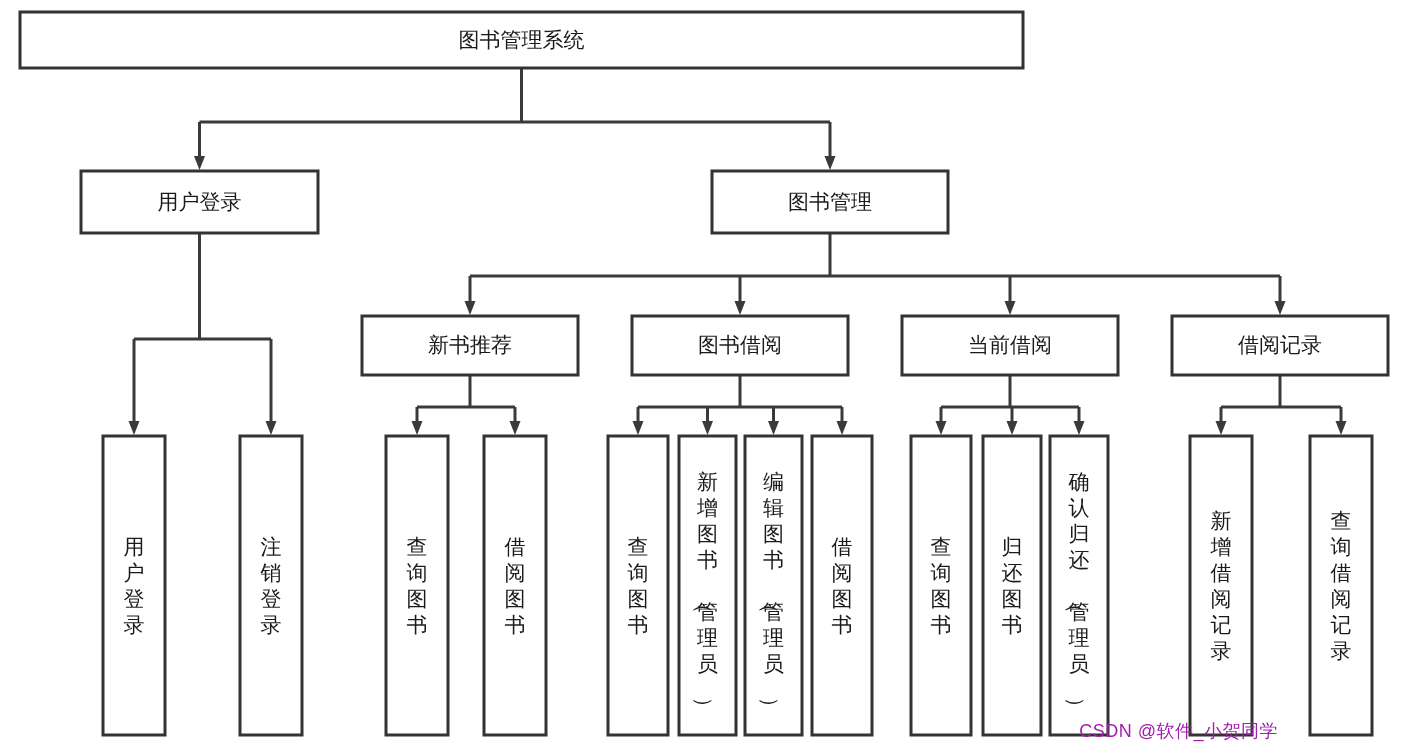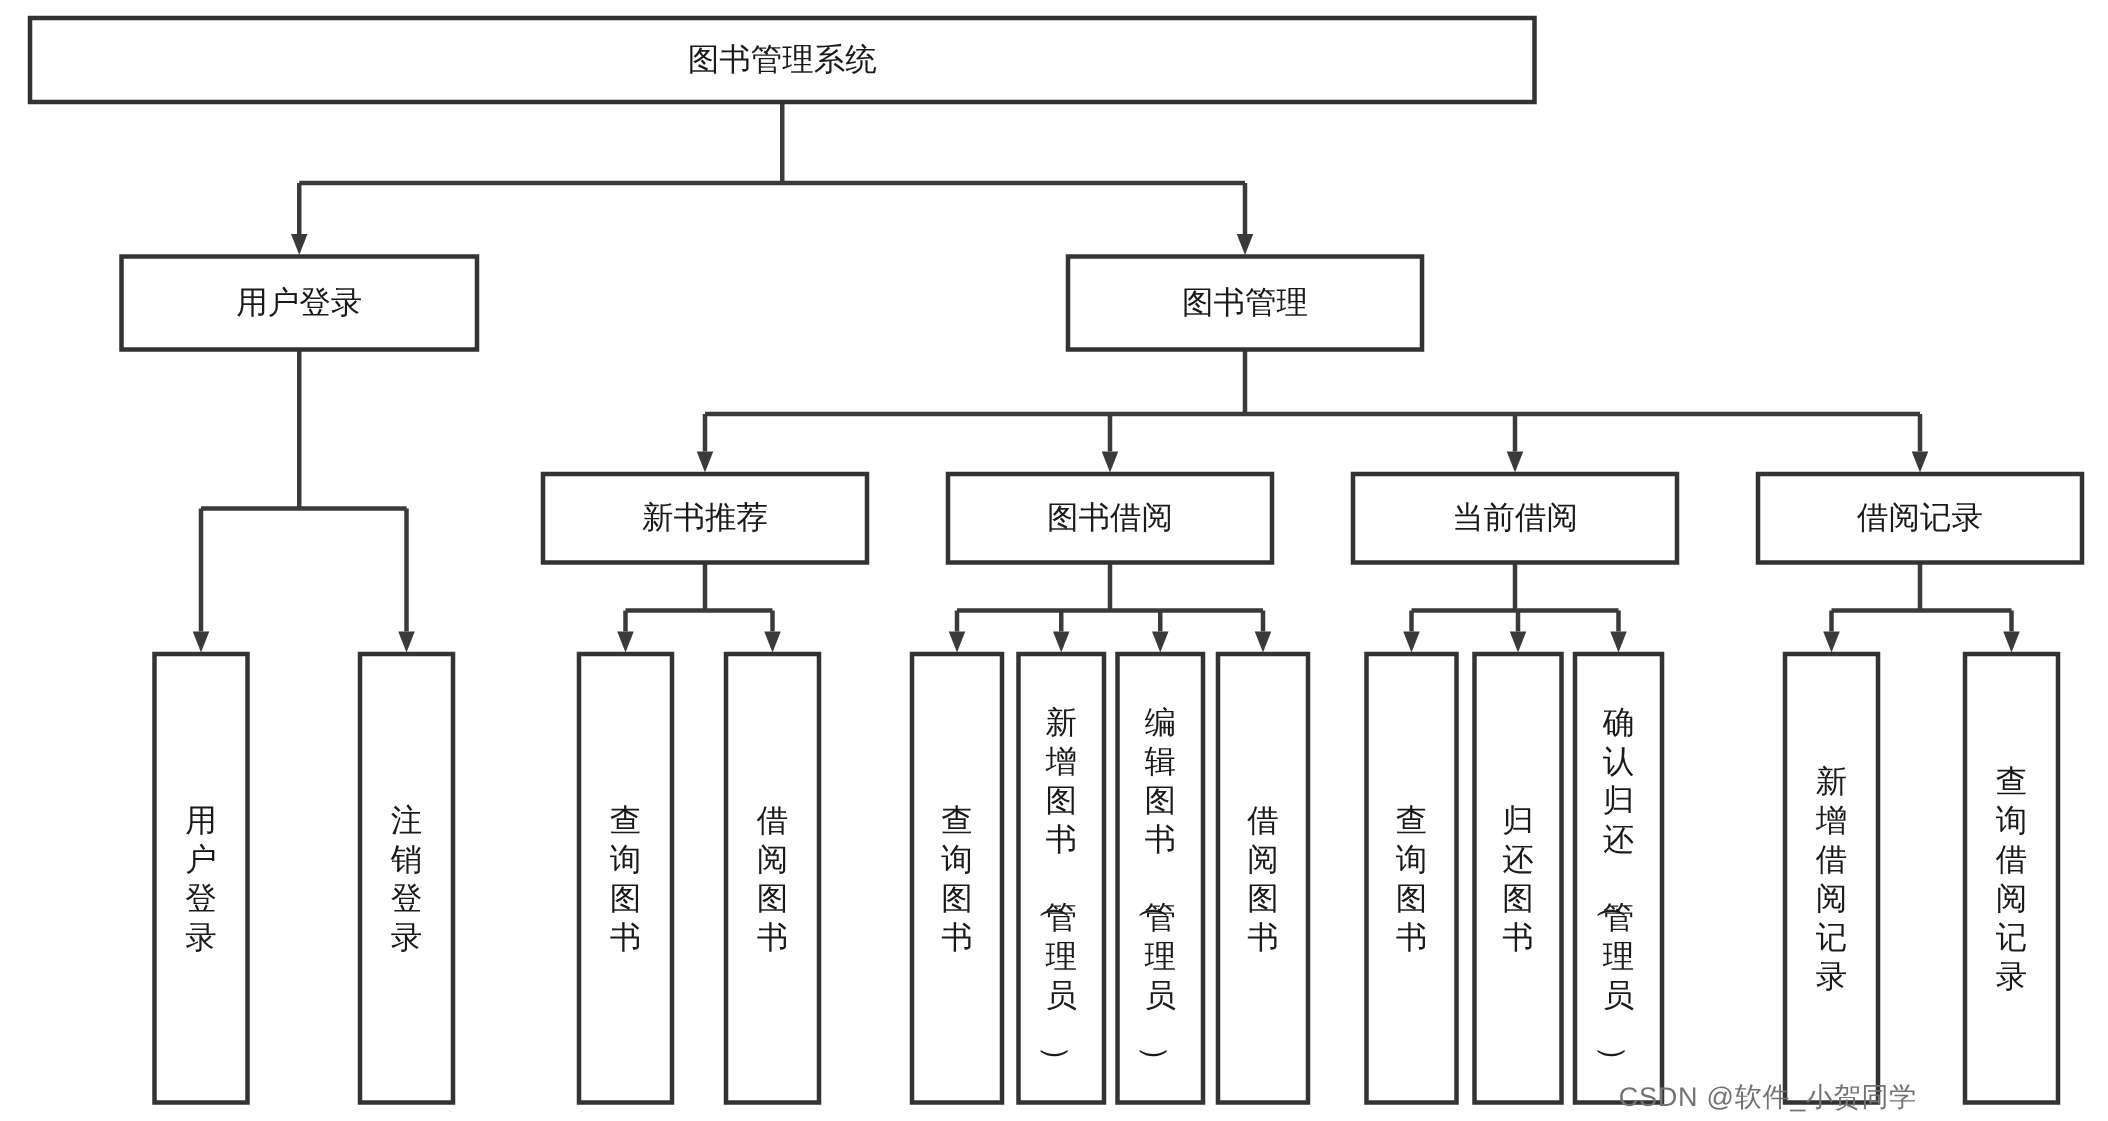--- a/index.html
+++ b/index.html
@@ -53,21 +53,21 @@
     font-size: 21px;
     fill: #1a1a1a;
     text-anchor: middle;
   }
   .watermark {
     position: absolute;
     right: 8px;
     bottom: 4px;
     font-family: "Liberation Sans", "DejaVu Sans", sans-serif;
     font-size: 18px;
-    color: #737373;
+    color: #a21caf;
     letter-spacing: 0.5px;
     white-space: nowrap;
     pointer-events: none;
     margin-top: 48px;
   }
 </style>
 </head>
 <body>
 
 <div id="diagram-root">

